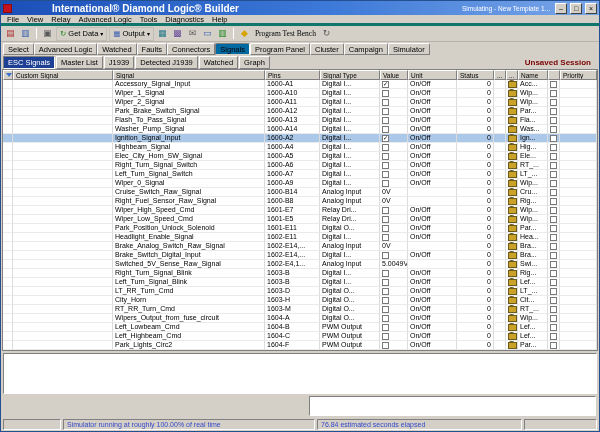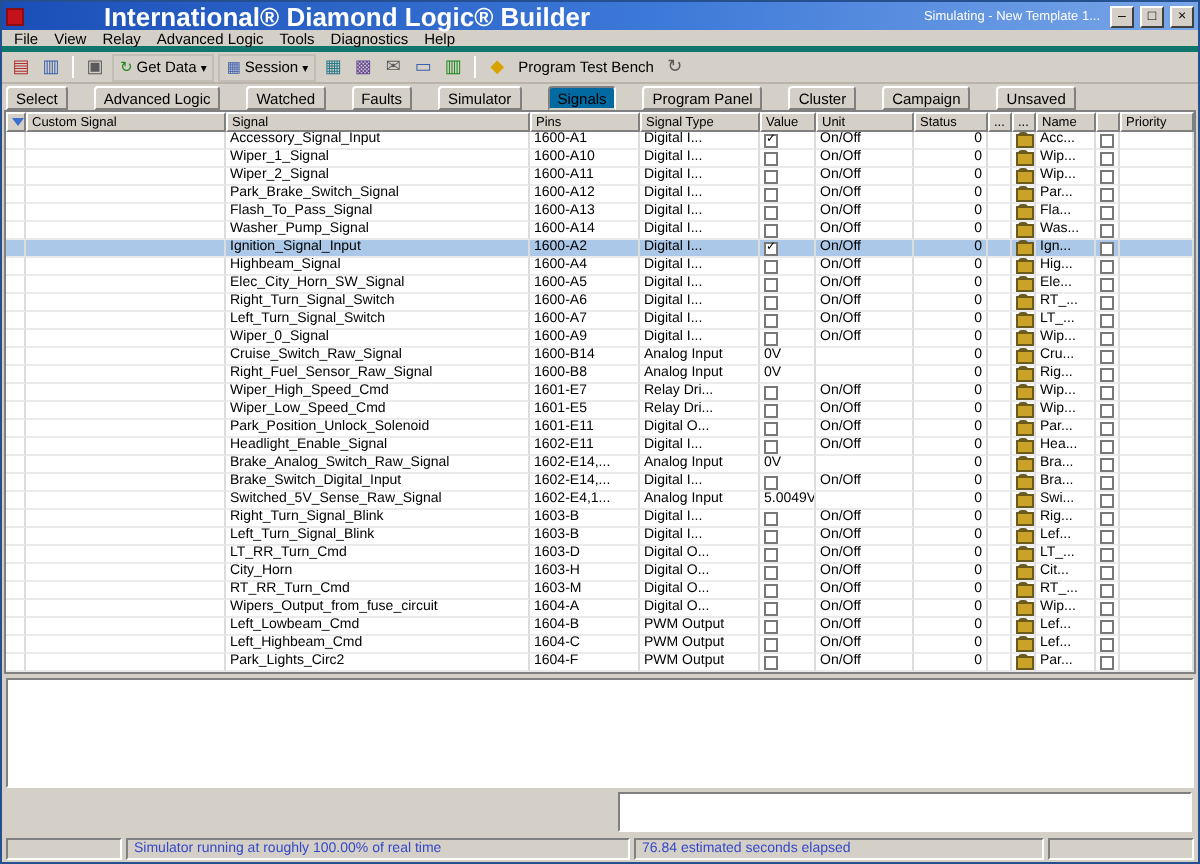--- a/index.html
+++ b/index.html
@@ -5,21 +5,21 @@
   * { margin:0; padding:0; box-sizing:border-box; }
   html,body { background:#6b6b6b; }
   body { font-family:"Liberation Sans", sans-serif; color:#000; }
   .window { width:600px; height:432px; display:flex; flex-direction:column;
             background:#d4d0c8; border:1px solid #24508f; overflow:hidden; }
 
   
   .titlebar { height:14px; flex:0 0 auto; display:flex; align-items:center; gap:3px;
               padding:0 2px; background:linear-gradient(90deg,#1b4fb8,#3d79d8 55%,#7aa6e8); }
   .app-icon { width:9px; height:9px; background:#c4121c; border:1px solid #8c0c14; flex:0 0 auto; }
-  .title-text { color:#fff; font-size:13px; font-weight:bold; white-space:nowrap;padding-left:37px; }
+  .title-text { color:#fff; font-size:10px; font-weight:bold; white-space:nowrap;padding-left:37px; }
   .tb-spacer { flex:1; }
   .mode-text { color:#fff; font-size:6.5px; white-space:nowrap; margin-right:2px; }
   .winbtn { width:12px; height:11px; background:#d4d0c8; border:1px solid;
             border-color:#fff #404040 #404040 #fff; font-size:7px; line-height:9px;
             text-align:center; flex:0 0 auto; }
 
   
   .menubar { height:11px; flex:0 0 auto; display:flex; align-items:center; padding-left:2px;
              border-bottom:3px solid #0f766e; }
   .menu-item { padding:0 4px; font-size:7.5px; white-space:nowrap; }
@@ -28,24 +28,24 @@
   .toolbar { height:16px; flex:0 0 auto; display:flex; align-items:center; gap:2px;
              padding:0 3px; border-bottom:1px solid #b8b4ac; }
   .ticon { width:13px; height:13px; display:flex; align-items:center; justify-content:center;
            font-size:9px; line-height:13px; }
   .tsep { width:1px; height:11px; background:#8f8b83; border-right:1px solid #fff; margin:0 2px; }
   .tbtn { display:flex; align-items:center; gap:2px; height:14px; padding:0 3px;
           background:#d4d0c8; border:1px solid #c2beb6; font-size:7.5px; font-family:inherit; }
   .dd { font-size:6px; }
   .g-red{color:#b03030}.g-blue{color:#3a5fb0}.g-green{color:#1e8a1e}.g-gray{color:#5a5a5a}
   .g-teal{color:#2a7a8a}.g-gold{color:#d8a300}.g-purple{color:#6a4a9a}
-  .tlabel { font-size:7.5px; white-space:nowrap; padding:0 2px; }
+  .tlabel { font-size:7.5px; white-space:nowrap; padding:0 2px;font-family:Liberation Serif, serif; }
 
   
-  .tabs1 { height:13px; flex:0 0 auto; display:flex; align-items:flex-end; gap:13px; padding:1px 2px 0; }
+  .tabs1 { height:13px; flex:0 0 auto; display:flex; align-items:flex-end; gap:0; padding:1px 2px 0; }
   .tab1 { height:12px; padding:1px 4px; font-size:7.5px; white-space:nowrap;
           background:#d4d0c8; border:1px solid; border-color:#fff #808080 #808080 #fff;
           border-radius:2px 2px 0 0; }
   .tab1.active { background:#0369a1; border-color:#808080 #fff #d4d0c8 #808080; }
 
   
   .tabs2 { height:14px; flex:0 0 auto; display:flex; align-items:center; gap:1px; padding:1px 2px; }
   .tab2 { padding:1px 4px; font-size:7.5px; white-space:nowrap; background:#d4d0c8;
           border:1px solid; border-color:#fff #808080 #808080 #fff; }
   .tab2.active { background:#1d3f94; color:#fff; border-color:#808080 #fff #fff #808080; }
@@ -134,21 +134,21 @@
     <span class="ticon">
         <span class="g-gray">▣</span>
       </span>
     <button class="tbtn">
       <span class="g-green">↻</span>
       <span>Get Data</span>
       <span class="dd">▾</span>
     </button>
     <button class="tbtn">
       <span class="g-blue">▦</span>
-      <span>Session</span>
+      <span>Output</span>
       <span class="dd">▾</span>
     </button>
     <span class="ticon">
         <span class="g-teal">▦</span>
       </span>
     <span class="ticon">
         <span class="g-purple">▩</span>
       </span>
     <span class="ticon">
         <span class="g-gray">✉</span>
@@ -167,28 +167,37 @@
     <span class="ticon">
         <span class="g-gray">↻</span>
       </span>
   </div>
 
   <div class="tabs1">
     <span class="tab1">Select</span>
     <span class="tab1">Advanced Logic</span>
     <span class="tab1">Watched</span>
     <span class="tab1">Faults</span>
-    <span class="tab1">Simulator</span>
+    <span class="tab1">Connectors</span>
     <span class="tab1 active">Signals</span>
     <span class="tab1">Program Panel</span>
     <span class="tab1">Cluster</span>
     <span class="tab1">Campaign</span>
-    <span class="tab1">Unsaved</span>
+    <span class="tab1">Simulator</span>
   </div>
 
+  <div class="tabs2">
+    <span class="tab2 active">ESC Signals</span>
+    <span class="tab2">Master List</span>
+    <span class="tab2">J1939</span>
+    <span class="tab2">Detected J1939</span>
+    <span class="tab2">Watched</span>
+    <span class="tab2">Graph</span>
+    <span class="session-label">Unsaved Session</span>
+  </div>
 
   <div class="tableWrap">
     <div class="thead">
       <div class="th w-t">
           <span class="funnel"></span>
         </div>
       <div class="th w-custom">Custom Signal</div>
       <div class="th w-signal">Signal</div>
       <div class="th w-pins">Pins</div>
       <div class="th w-type">Signal Type</div>

